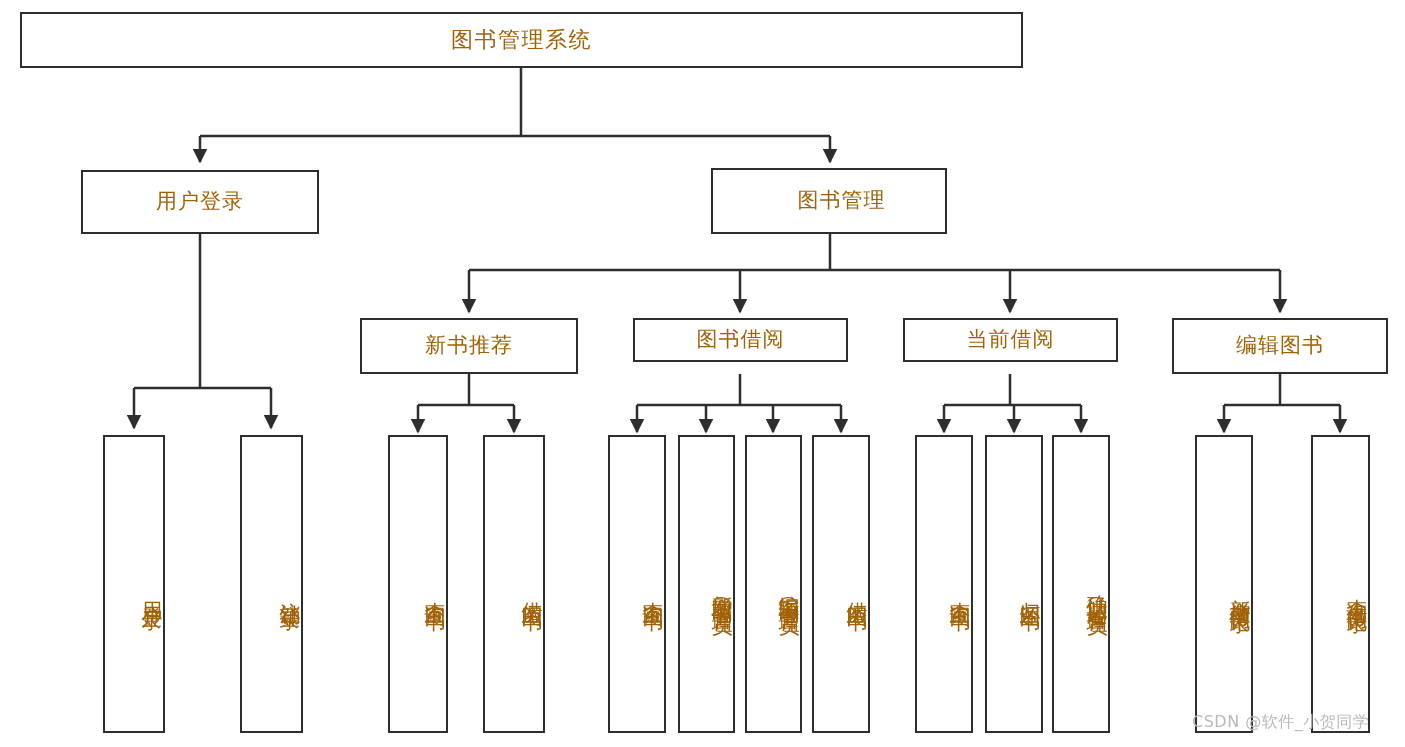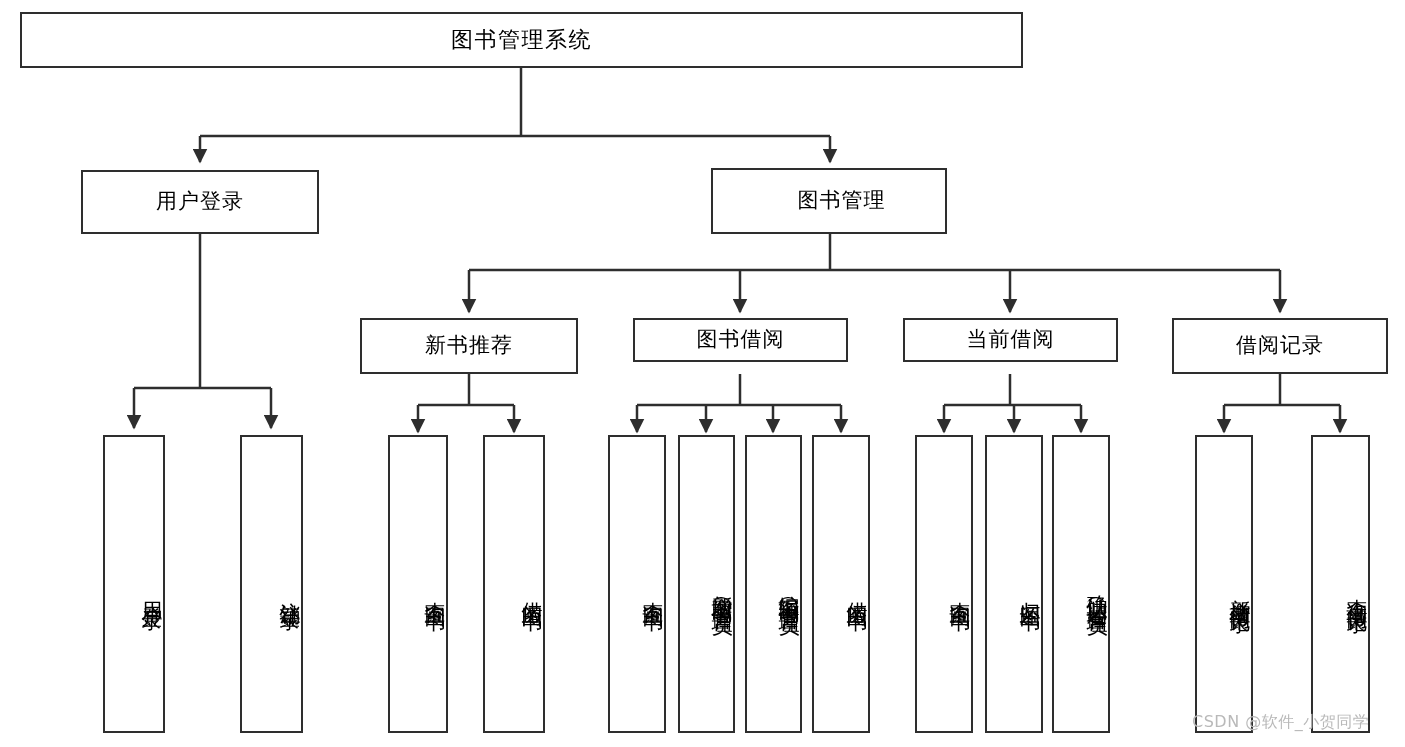--- a/index.html
+++ b/index.html
@@ -27,21 +27,21 @@
     pointer-events: none;
   }
   .node {
     position: absolute;
     box-sizing: border-box;
     border: 2px solid #2e2e2e;
     background: #ffffff;
     display: flex;
     align-items: center;
     justify-content: center;
-    color: #000000;
+    color: #a16207;
     z-index: 2;
   }
   .node.horiz {
     font-size: 21px;
     letter-spacing: 1px;
     line-height: 1.2;
   }
   .node.root {
     font-size: 22px;
     letter-spacing: 1.5px;
@@ -141,21 +141,21 @@
   <div class="node horiz" style="left:360px; top:318px; width:218px; height:56px;">
     <span>新书推荐</span>
   </div>
   <div class="node horiz" style="left:633px; top:318px; width:215px; height:44px;">
     <span>图书借阅</span>
   </div>
   <div class="node horiz" style="left:903px; top:318px; width:215px; height:44px;">
     <span>当前借阅</span>
   </div>
   <div class="node horiz" style="left:1172px; top:318px; width:216px; height:56px;">
-    <span>借阅记录</span>
+    <span>编辑图书</span>
   </div>
 
   <div class="node vert" style="left:103px; top:435px; width:62px; height:298px;">
     <span>用户登录</span>
   </div>
   <div class="node vert" style="left:240px; top:435px; width:63px; height:298px;">
     <span>注销登录</span>
   </div>
 
   <div class="node vert" style="left:388px; top:435px; width:60px; height:298px;">

